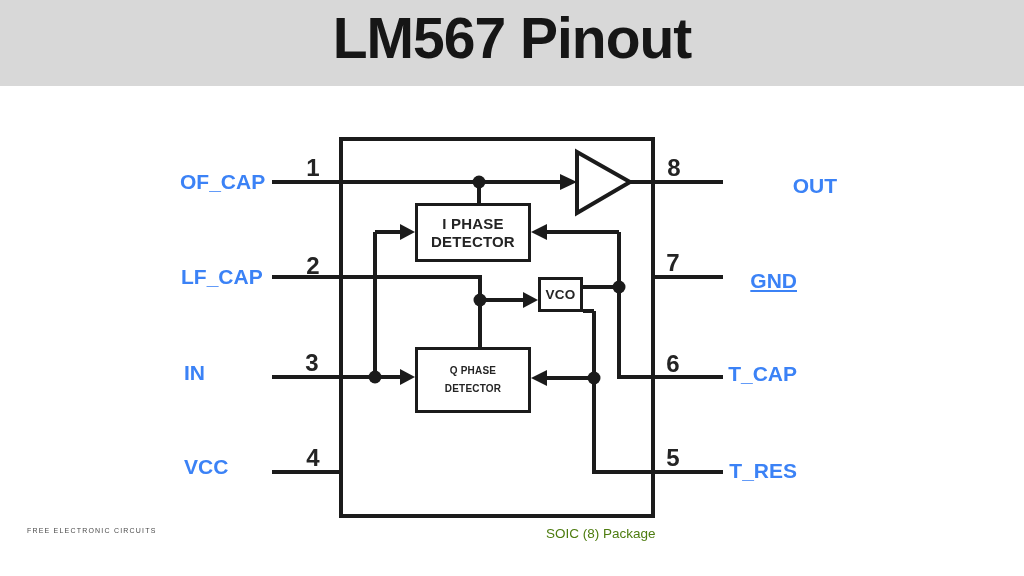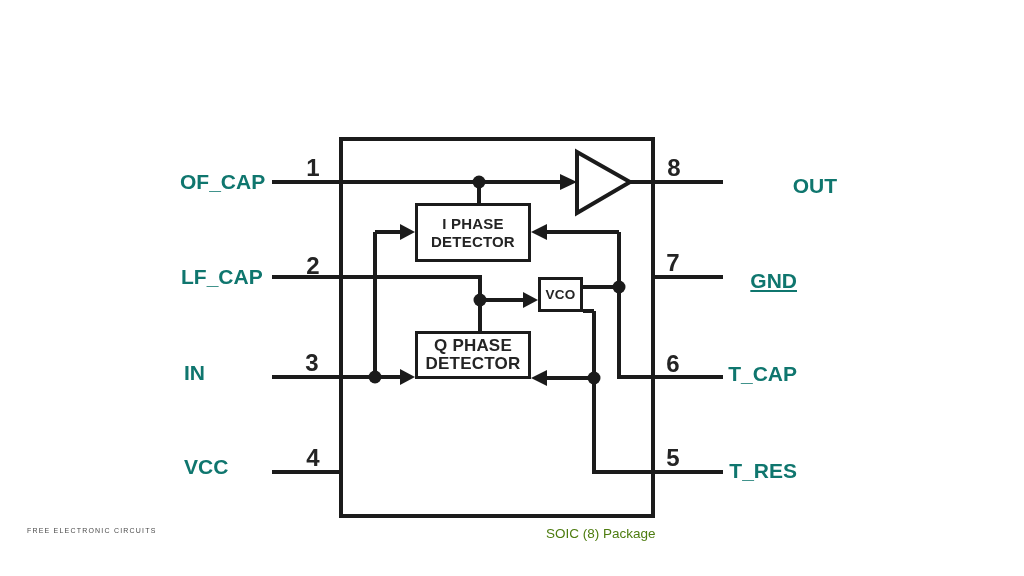--- a/index.html
+++ b/index.html
@@ -11,39 +11,42 @@
   .banner h1{margin:0 0 10px 0;font-size:57px;font-weight:bold;color:#161616;letter-spacing:-1px;}
   
   .canvas{position:absolute;left:0;top:0;width:1024px;height:576px;}
   .chip-outline{position:absolute;left:339px;top:137px;width:316px;height:381px;
                 box-sizing:border-box;border:4px solid #1b1b1b;background:transparent;}
   svg.wires{position:absolute;left:0;top:0;width:1024px;height:576px;}
   .blk{position:absolute;box-sizing:border-box;border:3px solid #1b1b1b;background:#fff;
        display:flex;flex-direction:column;align-items:center;justify-content:center;
        font-weight:bold;color:#242424;text-align:center;}
   .blk-iphase{left:415px;top:203px;width:116px;height:59px;font-size:15px;line-height:18px;letter-spacing:.2px;}
-  .blk-qphase{left:415px;top:331px;width:116px;height:48px;font-size:17px;line-height:18px;letter-spacing:.2px;}
+  .blk-qphase{left:415px;top:347px;width:116px;height:66px;font-size:10px;line-height:18px;letter-spacing:.2px;}
   .blk-vco{left:538px;top:277px;width:45px;height:35px;font-size:13.5px;letter-spacing:.2px;}
-  .pin-label{position:absolute;font-size:21px;font-weight:bold;color:#0f766e;line-height:24px;white-space:nowrap;}
+  .pin-label{position:absolute;font-size:21px;font-weight:bold;color:#3b82f6;line-height:24px;white-space:nowrap;}
   .pin-label.right{width:77px;text-align:right;}
   .pin-num{position:absolute;font-size:24px;font-weight:bold;color:#242424;line-height:24px;width:24px;text-align:center;}
   .chip-name{position:absolute;left:425px;top:441px;width:160px;text-align:center;
              font-size:39px;font-weight:bold;color:#161616;letter-spacing:0;}
   .pkg-note{position:absolute;left:546px;top:526px;font-size:13.5px;color:#4d7c0f;}
   
   .logo{position:absolute;left:27px;top:526px;}
   .logo-main{font-size:21px;font-weight:bold;color:#1c1c1c;letter-spacing:-.2px;line-height:22px;}
   .logo-main .accent{color:#e23b2c;}
   .logo-tagline{font-size:7px;color:#4a4a4a;letter-spacing:1.2px;margin-top:1px;}
 </style>
 </head>
 <body>
 
 <div class="stage">
 
+  <div class="banner">
+    <h1>LM567 Pinout</h1>
+  </div>
 
   <div class="canvas">
 
     <div class="chip-outline"></div>
 
     <svg class="wires" viewBox="0 0 1024 576">
       <g stroke="#1b1b1b" stroke-width="4" fill="none">
 
         <path d="M272 182 H560"></path>
         <path d="M479 182 V205"></path>

